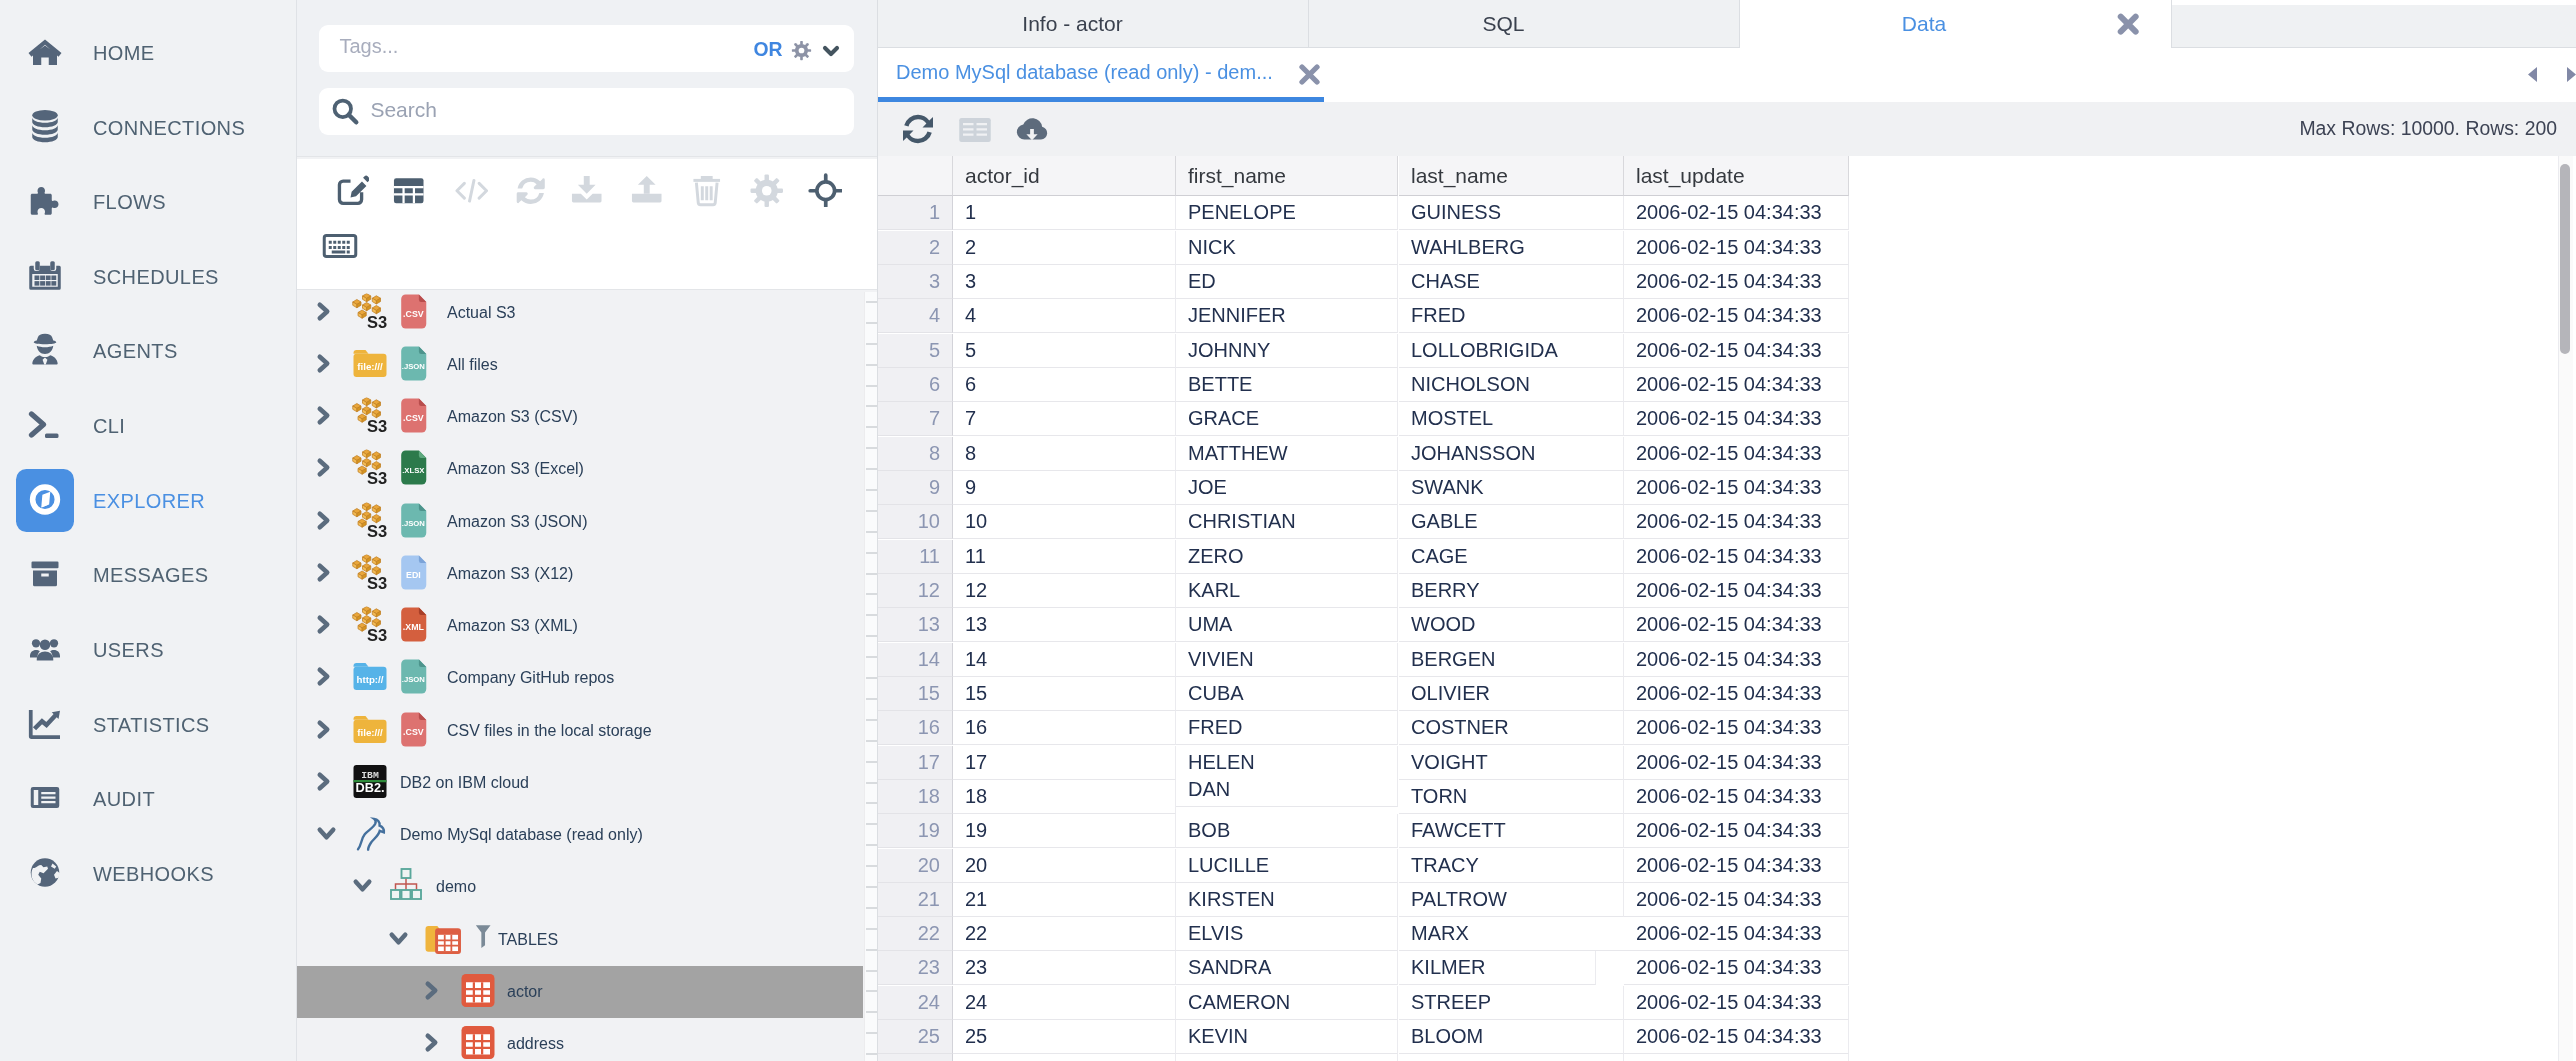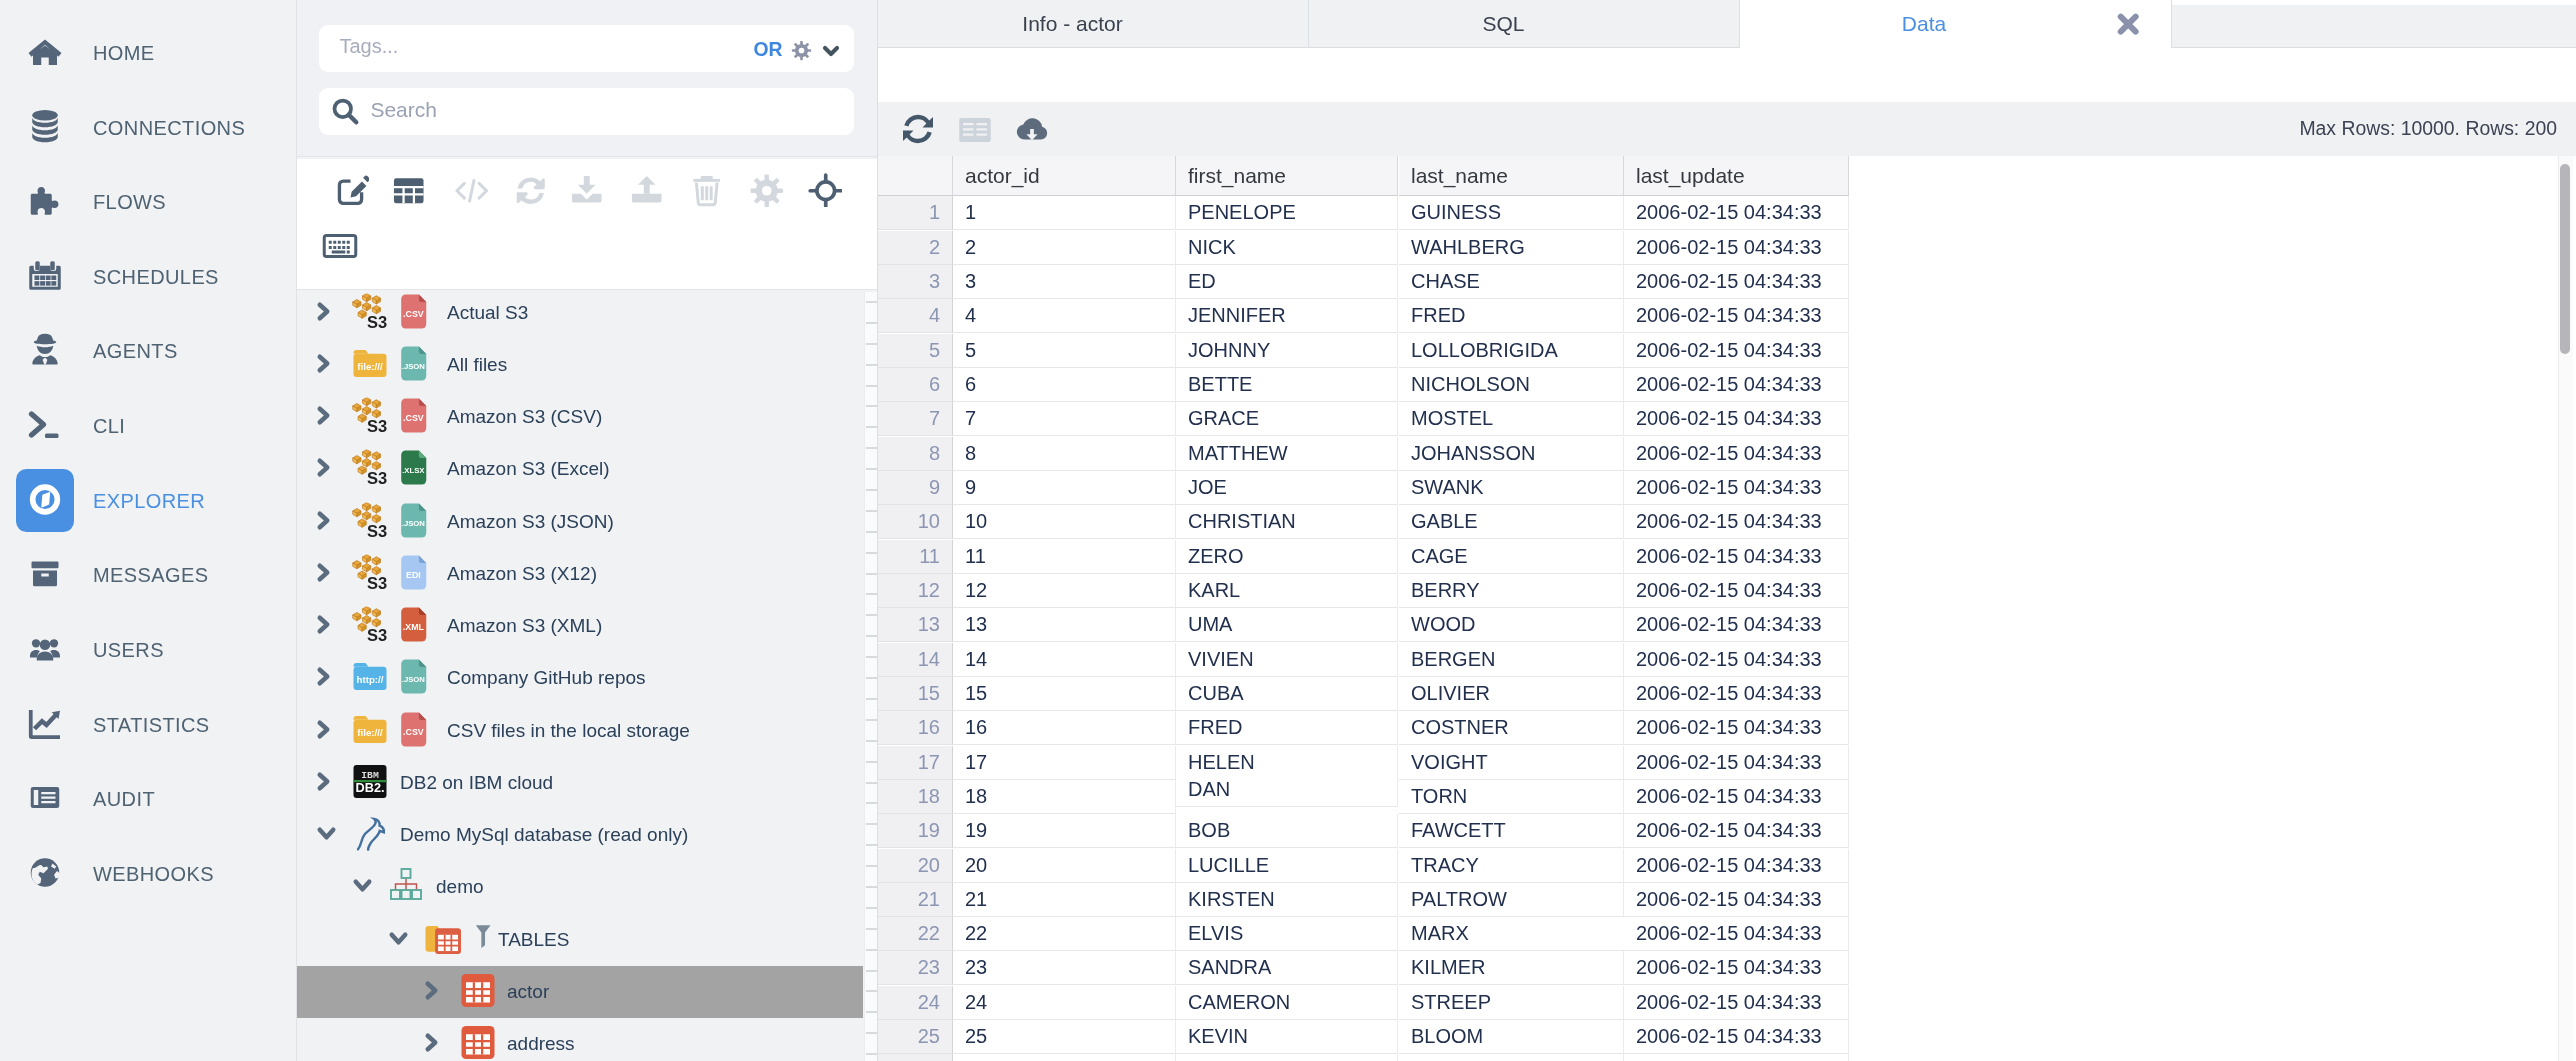--- a/index.html
+++ b/index.html
@@ -12,21 +12,21 @@
 .slabel{position:absolute;left:93px;top:50%;transform:translateY(-50%);font-size:20px;font-weight:400;color:#4f6272;letter-spacing:0.4px;white-space:nowrap}
 
 #mid{position:absolute;left:297px;top:0;width:580px;height:1061px;background:#f1f2f4}
 #filters{position:absolute;left:0;top:0;width:580px;height:157px;background:#eff1f4;border-bottom:1.5px solid #e3e5e8}
 .inp{position:absolute;left:22.4px;width:535px;background:#fff;border-radius:9px}
 
 #mtool{position:absolute;left:0;top:159px;width:580px;height:131px;background:#fff;border-bottom:1.5px solid #e3e5e8}
 
 #tree{position:absolute;left:0;top:292px;width:580px;height:769px;background:#f1f2f4}
 .trow{position:absolute;left:0;width:566px;height:52px}
-.tlab{position:absolute;top:50%;transform:translateY(-50%);font-size:19px;color:#2b4059;white-space:nowrap}
+.tlab{position:absolute;top:50%;transform:translateY(-50%);font-size:16px;color:#2b4059;white-space:nowrap}
 .tic{position:absolute;top:50%;transform:translateY(-50%)}
 #scrollstrip{position:absolute;right:0;top:0;width:13.4px;height:769px;background:#fafbfc;border-left:1.5px solid #ececee}
 
 #right{position:absolute;left:877px;top:0;width:1699px;height:1061px;background:#fff;border-left:1.5px solid #dbdee2}
 .tab{position:absolute;top:0;height:48px;background:#eff1f3;border-right:1.5px solid #dbdee2;border-bottom:1.5px solid #dbdee2;
      font-size:21px;color:#3a414e;display:flex;align-items:center;justify-content:center;padding-right:41px}
 #subtab{position:absolute;left:0;top:48px;width:1699px;height:54px;background:#fff}
 #dtool{position:absolute;left:0;top:102px;width:1699px;height:54px;background:#f0f1f3}
 
 #grid{position:absolute;left:0;top:156px;width:1699px;height:905px;background:#fff}
@@ -677,20 +677,33 @@
 <div class="tab" style="left:0;width:431px">Info - actor</div>
 <div class="tab" style="left:431px;width:431px">SQL</div>
 <div class="tab" style="left:863px;width:431px;background:#fff;border-bottom:none;color:#4a90e2;justify-content:flex-start;padding-right:0">
   <span class="abs" style="left:0;width:366px;text-align:center">Data</span>
         <span class="abs" style="right:32px;top:12.7px"><svg width="22.4" height="22.4" viewBox="0 0 30 30" style="">
             <path stroke="#8a92ab" stroke-width="8" stroke-linecap="round" d="M5 5 L25 25 M25 5 L5 25"></path>
           </svg></span>
       </div>
 <div class="tab" style="left:1294px;top:4.5px;height:43px;width:405px;border-right:none"></div>
 
+  <div id="subtab">
+<span class="abs" style="left:18px;top:13.4px;font-size:20px;color:#4a90e2;white-space:nowrap">Demo MySql database (read only) - dem...</span>
+<span class="abs" style="left:421px;top:16.4px"><svg width="21" height="21" viewBox="0 0 28 28" style="">
+            <path stroke="#8a92ab" stroke-width="7" stroke-linecap="round" d="M4 4 L24 24 M24 4 L4 24"></path>
+          </svg></span>
+<div class="abs" style="left:0;top:49px;width:446px;height:5.2px;background:#3d87e0"></div>
+<span class="abs" style="left:1650px;top:19.4px"><svg width="9" height="15" viewBox="0 0 12 20" style="">
+            <path fill="#8188a6" d="M12 0 L0 10 L12 20 Z"></path>
+          </svg></span>
+<span class="abs" style="left:1689px;top:19.4px"><svg width="9" height="15" viewBox="0 0 12 20" style="">
+            <path fill="#8188a6" d="M0 0 L12 10 L0 20 Z"></path>
+          </svg></span>
+</div>
   <div id="dtool">
 <span class="abs" style="left:22.4px;top:9px"><svg width="36" height="36" viewBox="0 0 48 48" style="">
             <path fill="#45586a" d="M24 5 a19 19 0 0 1 15 7.6 L44 8 v14 H30 l5.2-5.2 A13 13 0 0 0 24 11 a13 13 0 0 0 -12.6 9.6 l-5.8-1.5 A19 19 0 0 1 24 5 Z M24 43 a19 19 0 0 1 -15-7.6 L4 40 V26 h14 l-5.2 5.2 A13 13 0 0 0 24 37 a13 13 0 0 0 12.6-9.6 l5.8 1.5 A19 19 0 0 1 24 43 Z"></path>
           </svg></span>
 <span class="abs" style="left:79px;top:10.4px"><svg width="36" height="36" viewBox="0 0 48 48" style="">
             <rect x="3" y="8" width="42" height="32" rx="3" fill="#cdd3da"></rect>
             <g stroke="#f0f1f3" stroke-width="3">
               <path d="M8 16 h14 M8 23 h14 M8 30 h14 M26 16 h14 M26 23 h14 M26 30 h14"></path>
             </g>
           </svg></span>
@@ -812,21 +825,21 @@
         <div class="dcell" style="left:521px;top:727px;width:225px">PALTROW</div>
         <div class="dcell" style="left:746px;top:727px;width:225px">2006-02-15 04:34:33</div>
         <div class="ncell" style="left:0;top:761px">22</div>
         <div class="dcell" style="left:75px;top:761px;width:223px">22</div>
         <div class="dcell" style="left:298px;top:761px;width:222px">ELVIS</div>
         <div class="dcell" style="left:521px;top:761px;width:254px">MARX</div>
         <div class="dcell" style="left:746px;top:761px;width:225px">2006-02-15 04:34:33</div>
         <div class="ncell" style="left:0;top:795px">23</div>
         <div class="dcell" style="left:75px;top:795px;width:223px">23</div>
         <div class="dcell" style="left:298px;top:795px;width:222px">SANDRA</div>
-        <div class="dcell" style="left:521px;top:795px;width:225px">KILMER</div>
+        <div class="dcell" style="left:521px;top:795px;width:197px">KILMER</div>
         <div class="dcell" style="left:746px;top:795px;width:225px">2006-02-15 04:34:33</div>
         <div class="ncell" style="left:0;top:830px">24</div>
         <div class="dcell" style="left:75px;top:830px;width:223px">24</div>
         <div class="dcell" style="left:298px;top:830px;width:222px">CAMERON</div>
         <div class="dcell" style="left:521px;top:830px;width:225px">STREEP</div>
         <div class="dcell" style="left:746px;top:830px;width:225px">2006-02-15 04:34:33</div>
         <div class="ncell" style="left:0;top:864px">25</div>
         <div class="dcell" style="left:75px;top:864px;width:223px">25</div>
         <div class="dcell" style="left:298px;top:864px;width:222px">KEVIN</div>
         <div class="dcell" style="left:521px;top:864px;width:225px">BLOOM</div>

